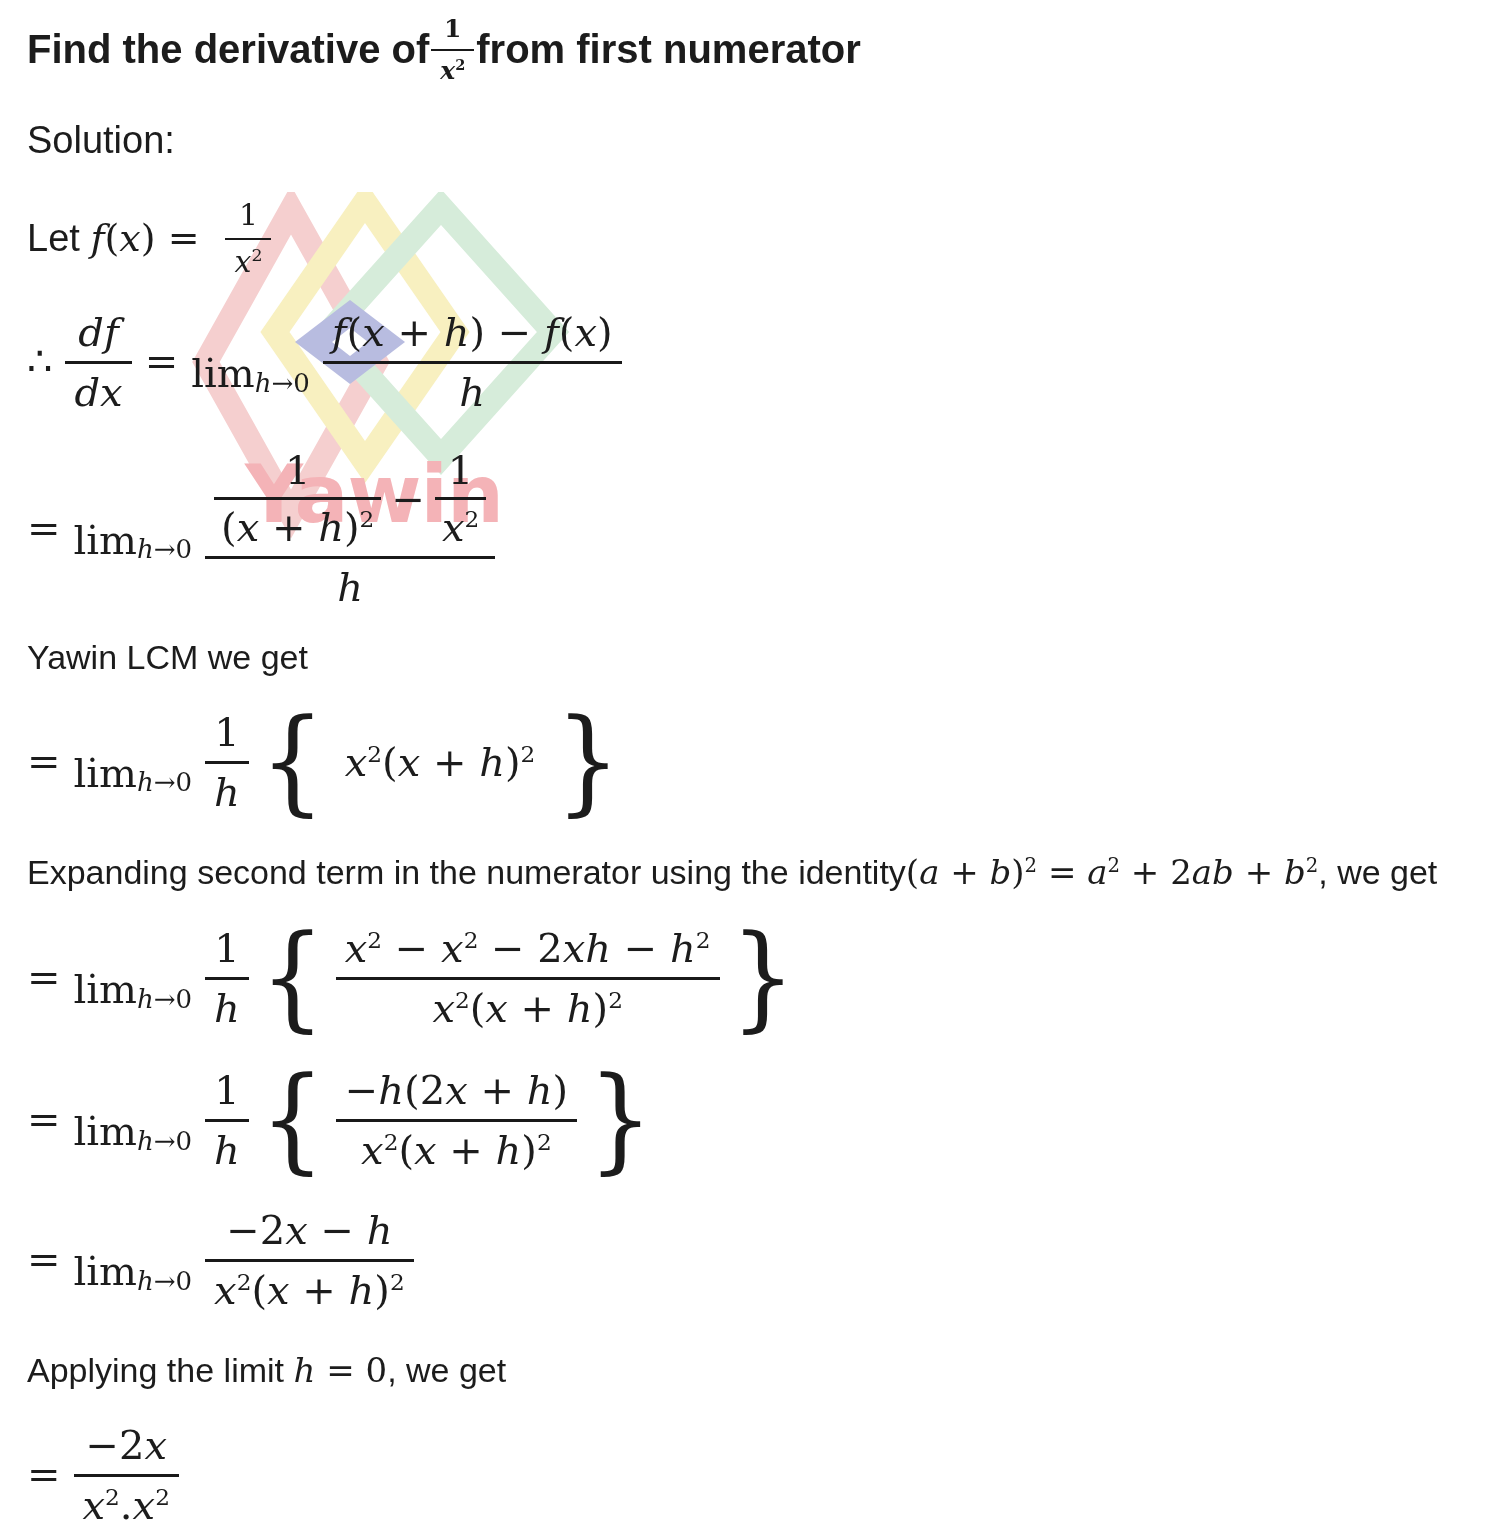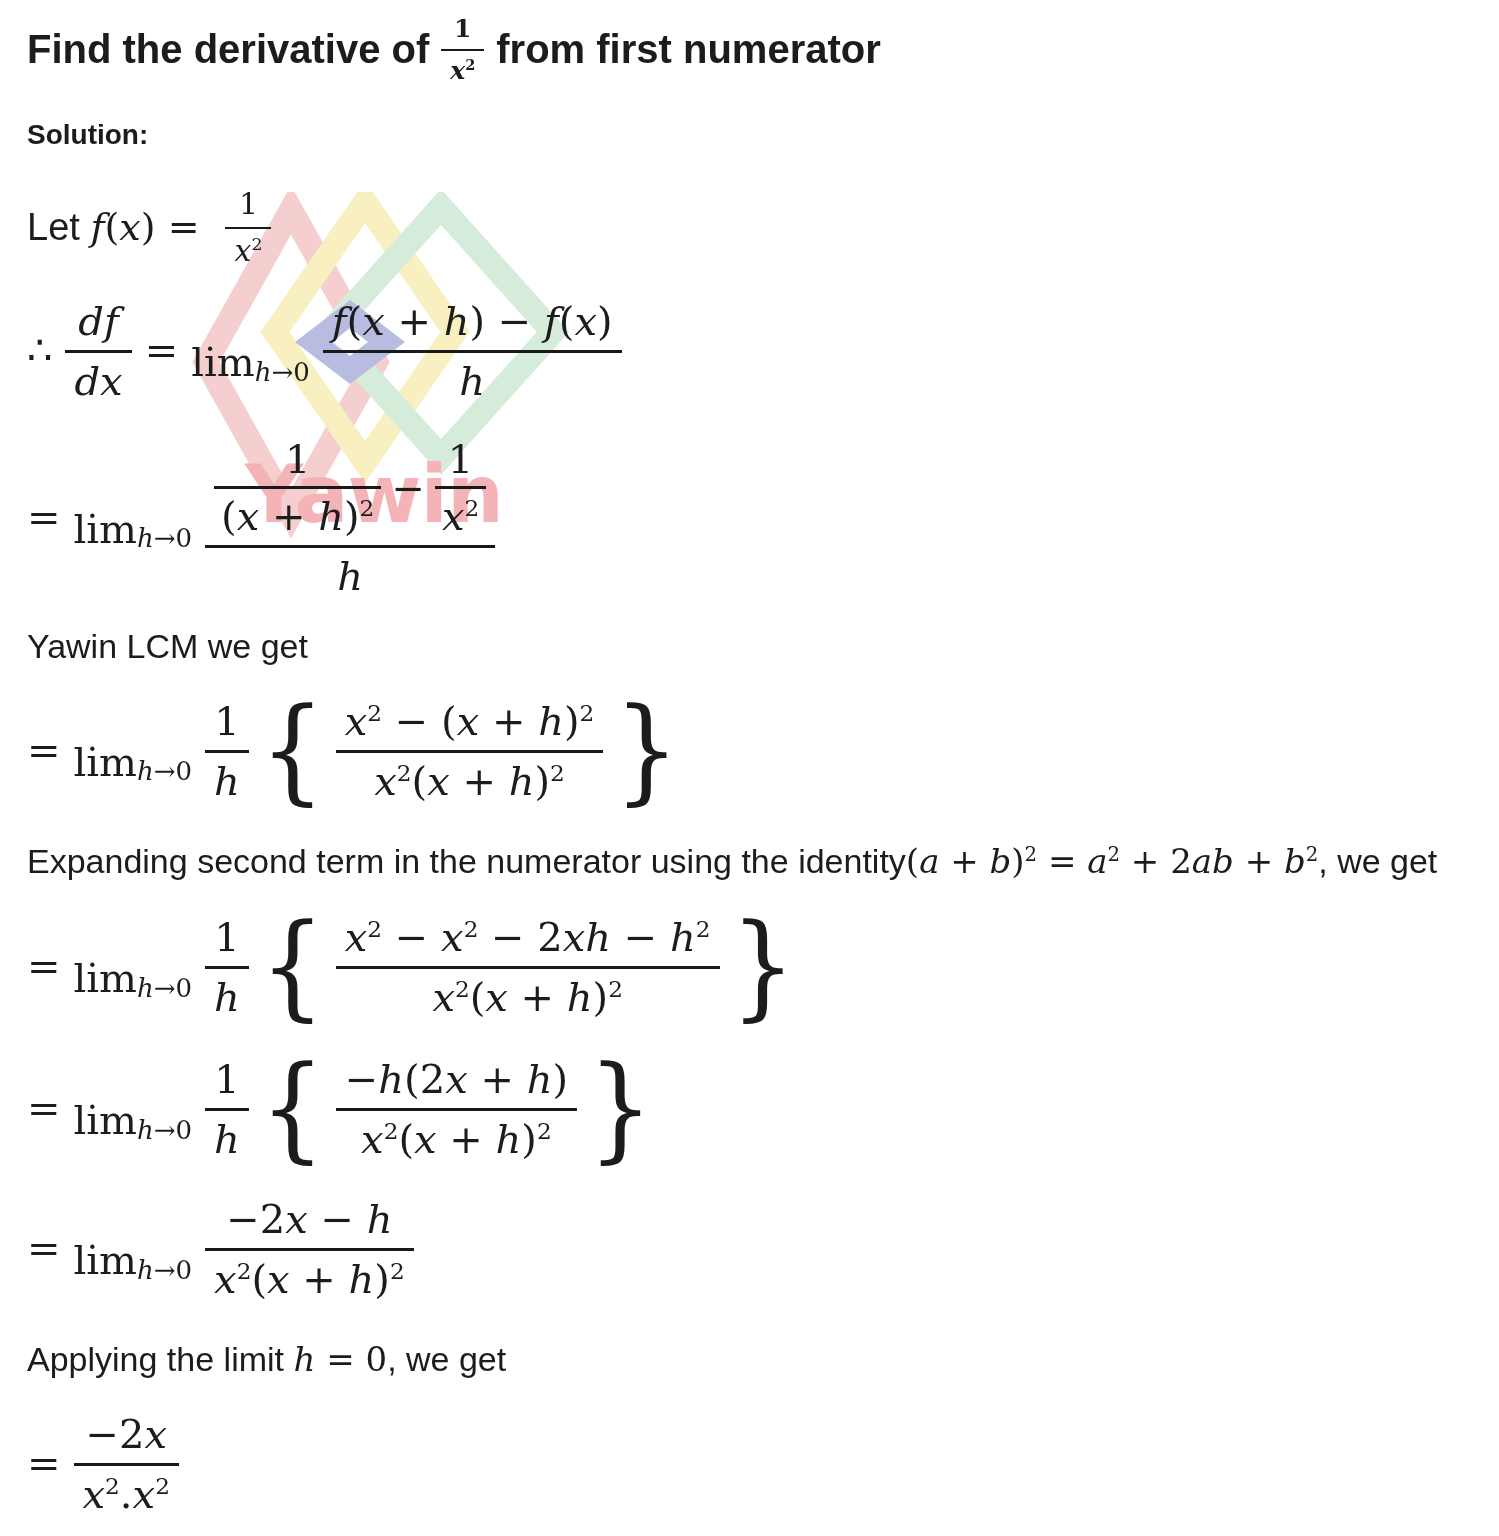--- a/index.html
+++ b/index.html
@@ -15,24 +15,24 @@
   .watermark { position: absolute; left: 183px; top: 192px; z-index: 0; }
   .content  { position: relative; z-index: 1; padding: 10px 12px 0 27px; }
 
   
   .tk-i { font-family: "DejaVu Serif", serif; font-style: italic; }
   .tk-r { font-family: "DejaVu Serif", serif; font-style: normal; }
   .tk-s { font-family: "Liberation Sans", sans-serif; font-style: normal; }
   sup   { font-family: "DejaVu Serif", serif; font-style: normal;
           font-size: .58em; line-height: 0; }
 
-  .title { display: flex; align-items: center; gap: 10px;
+  .title { display: flex; align-items: center; 
            font-size: 40px; font-weight: bold; line-height: 1.05; }
   .title .frac { font-size: 25px; margin: 0 2px; }
-  .heading { font-size: 28px; font-weight: bold; }
+  .heading { font-size: 38px; font-weight: normal; }
   .text-line { font-size: 34px; line-height: 1.25; }
 
   .let-line { display: flex; align-items: center; gap: 26px; font-size: 38px; }
   .let-line .frac { font-size: 30px; }
 
   .eq { display: flex; align-items: center; gap: 13px;
         font-family: "DejaVu Serif", serif; font-size: 40px; line-height: 1.15; }
 
   .frac { display: inline-flex; flex-direction: column; text-align: center; }
   .fnum { border-bottom: 3px solid #191919; padding: 3px 9px 5px; line-height: 1.2; }
@@ -133,21 +133,20 @@
     <span class="lim">
       <span class="limw">lim</span>
       <span class="lims"><span class="tk-i">h</span><span class="tk-r">→0</span></span>
     </span>
     <span class="frac">
       <span class="fnum"><span class="tk-r">1</span></span>
       <span class="fden"><span class="tk-i">h</span></span>
     </span>
     <span class="brc">{</span>
     <span class="frac">
-      <span class="fnum"><span class="tk-i">x</span><sup>2</sup><span class="tk-r"> − (</span><span class="tk-i">x</span><span class="tk-r"> + </span><span class="tk-i">h</span><span class="tk-r">)</span><sup>2</sup></span>
       <span class="fden"><span class="tk-i">x</span><sup>2</sup><span class="tk-r">(</span><span class="tk-i">x</span><span class="tk-r"> + </span><span class="tk-i">h</span><span class="tk-r">)</span><sup>2</sup></span>
     </span>
     <span class="brc">}</span>
   </div>
 
   <div class="text-line mt34">
     <span><span class="tk-s">Expanding second term in the numerator using the identity</span><span class="tk-r">(</span><span class="tk-i">a</span><span class="tk-r"> + </span><span class="tk-i">b</span><span class="tk-r">)</span><sup>2</sup><span class="tk-r"> = </span><span class="tk-i">a</span><sup>2</sup><span class="tk-r"> + 2</span><span class="tk-i">ab</span><span class="tk-r"> + </span><span class="tk-i">b</span><sup>2</sup><span class="tk-s">, we get</span></span>
   </div>
 
   <div class="eq mt28">

